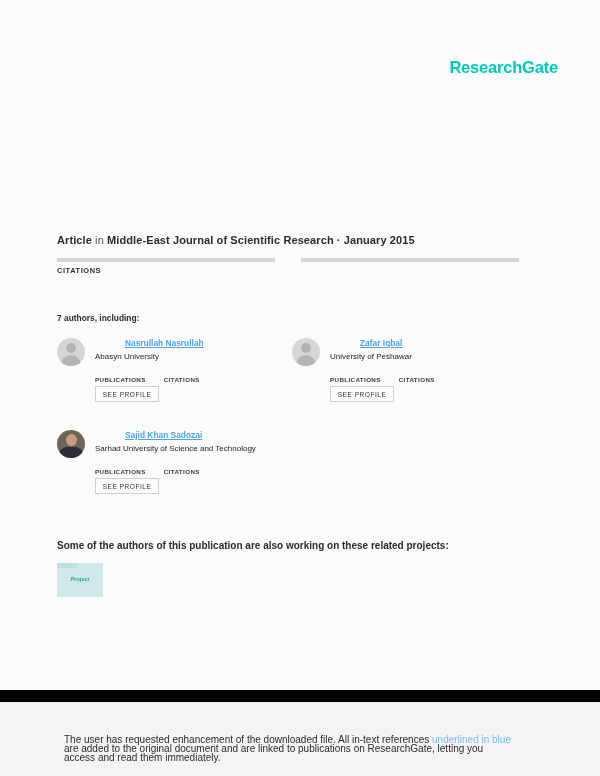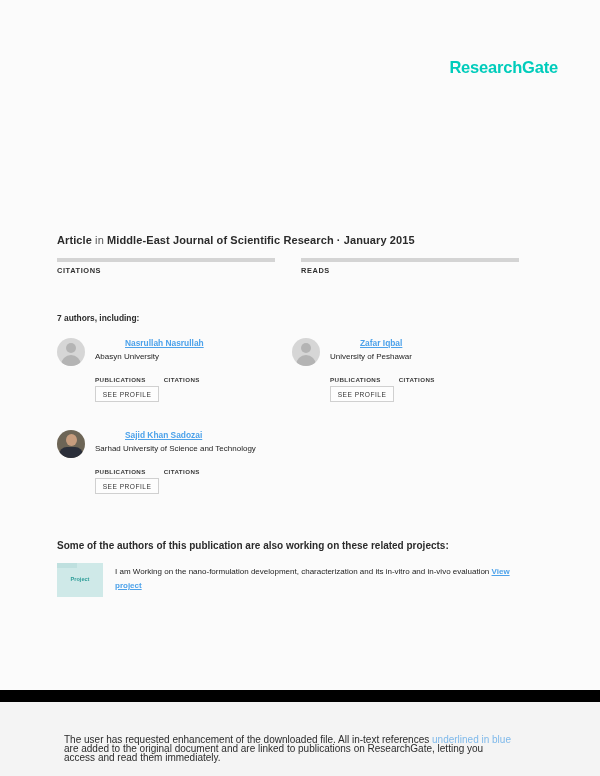--- a/index.html
+++ b/index.html
@@ -327,21 +327,20 @@
   </div>
 
   <div class="metrics">
     <div class="metric">
       <div class="rule"></div>
       <div class="label">CITATIONS</div>
       <div class="value"></div>
     </div>
     <div class="metric">
       <div class="rule"></div>
-      <div class="label">READS</div>
       <div class="value"></div>
     </div>
   </div>
 
   <div class="authors-heading">7 authors, including:</div>
 
   <div class="authors">
     <div class="author-row">
 
       <div class="author">
@@ -412,24 +411,20 @@
     </div>
   </div>
 
   <div class="projects-heading">Some of the authors of this publication are also working on these related projects:</div>
 
   <div class="project-item">
     <div class="project-thumb">
       <div class="tab"></div>
       <div class="ptxt">Project</div>
     </div>
-    <div class="project-desc">
-      <span>I am Working on the nano-formulation development, characterization and its in-vitro and in-vivo evaluation</span>
-      <a class="view-project" href="#">View project</a>
-    </div>
   </div>
 
   <div class="dark-band"></div>
 
 
   <div class="footer-note">
     <span>The user has requested enhancement of the downloaded file. All in-text references </span><span class="blue">underlined in blue</span><span> are added to the original document and are linked to publications on ResearchGate, letting you access and read them immediately.</span>
   </div>
 </div>
 

